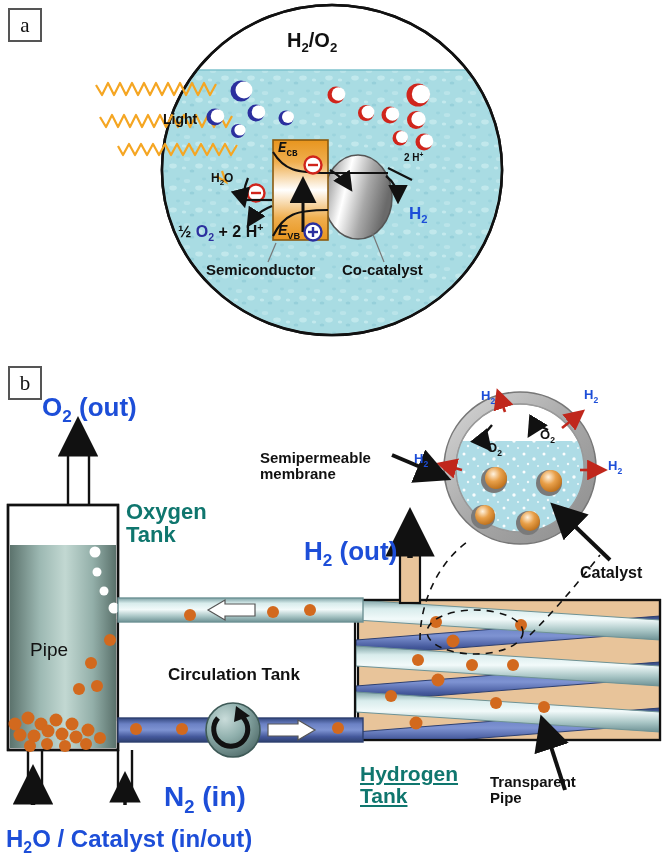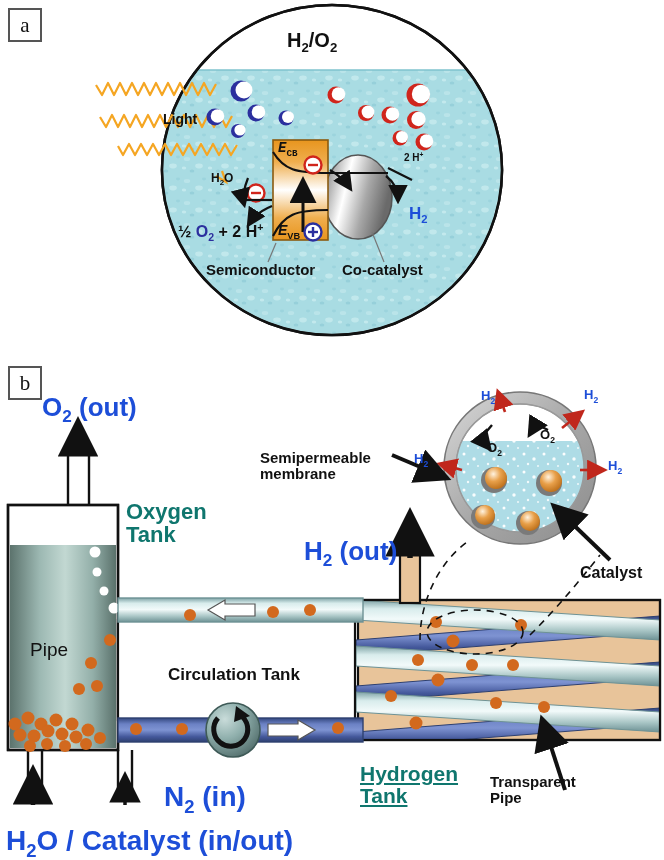--- a/index.html
+++ b/index.html
@@ -388,21 +388,21 @@
 <div class="lbl red" style="left:304px;top:538px;font-size:26px;">H<sub>2</sub> (out)</div>
 <div class="lbl green" style="left:360px;top:763px;font-size:21px;text-decoration:underline;">
   <span>Hydrogen</span><br>
   <span>Tank</span>
 </div>
 <div class="lbl blk" style="left:490px;top:774px;font-size:15px;">
   <span>Transparent</span><br>
   <span>Pipe</span>
 </div>
 <div class="lbl red" style="left:148px;top:782px;font-size:28px;margin-left:16px;">N<sub>2</sub> (in)</div>
-<div class="lbl red" style="left:6px;top:826px;font-size:28px;">H<sub>2</sub>O / Catalyst (in/out)</div>
+<div class="lbl red" style="left:6px;top:826px;font-size:24px;">H<sub>2</sub>O / Catalyst (in/out)</div>
 <div class="lbl blk" style="left:212px;top:450px;font-size:15px;text-align:left;margin-left:48px;">
   <span>Semipermeable</span><br>
   <span>membrane</span>
 </div>
 <div class="lbl blk" style="left:580px;top:565px;font-size:16px;text-align:center;">Catalyst</div>
 
 <div class="lbl red" style="left:481px;top:389px;font-size:13px;">H<sub>2</sub></div>
 <div class="lbl red" style="left:584px;top:388px;font-size:13px;">H<sub>2</sub></div>
 <div class="lbl red" style="left:414px;top:452px;font-size:13px;">H<sub>2</sub></div>
 <div class="lbl red" style="left:608px;top:459px;font-size:13px;">H<sub>2</sub></div>

